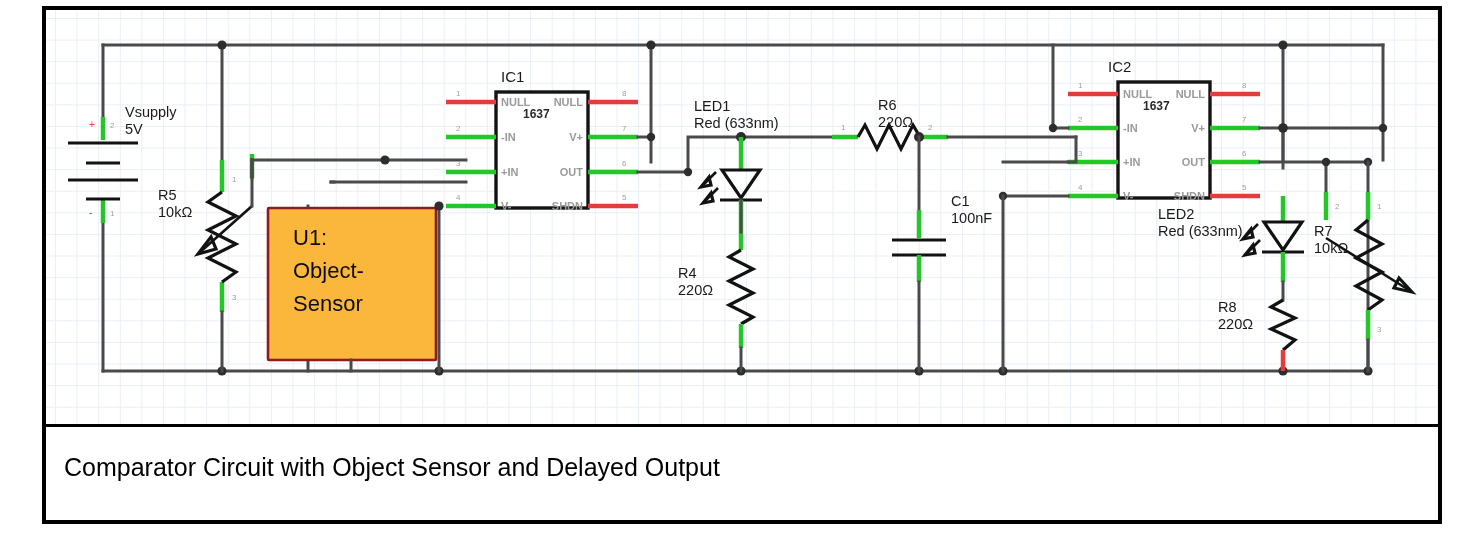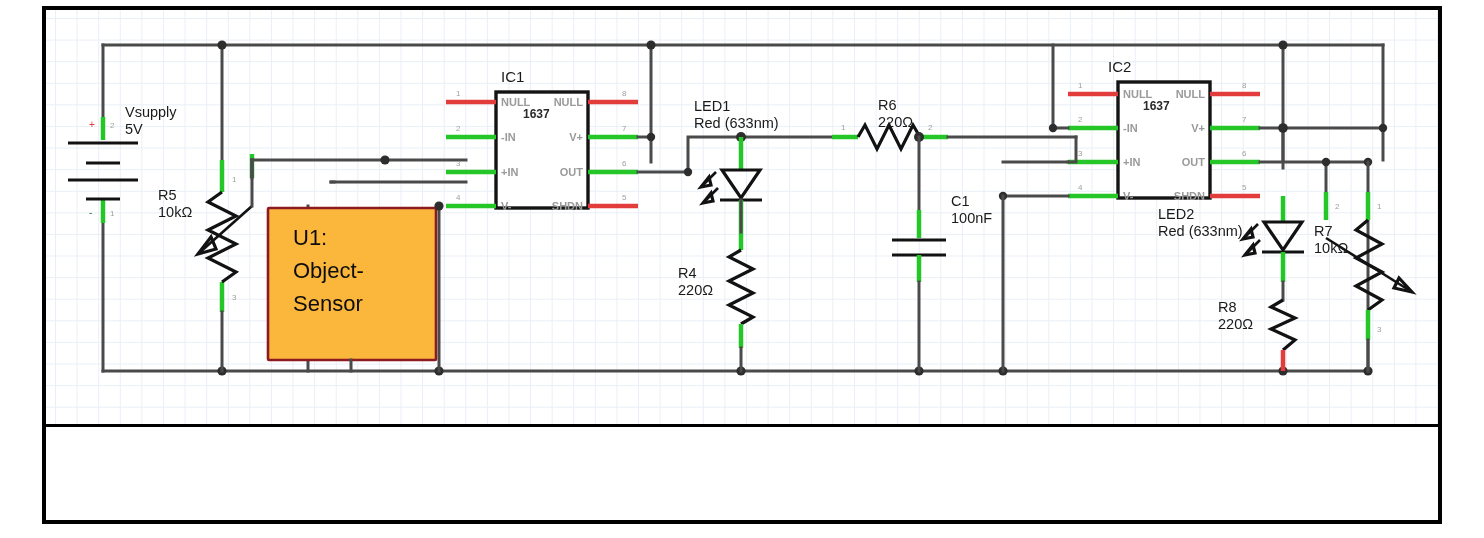--- a/index.html
+++ b/index.html
@@ -345,15 +345,18 @@
           <text class="pinnum" x="1331" y="199">1</text>
           <text class="pinnum" x="1289" y="199">2</text>
           <text class="pinnum" x="1331" y="322">3</text>
           <text class="comp-label" x="1268" y="226">R7</text>
           <text class="comp-label" x="1268" y="243">10kΩ</text>
         </g>
 
       </svg>
     </div>
 
+    <div id="caption-area">
+      <div id="caption-text">Comparator Circuit with Object Sensor and Delayed Output</div>
+    </div>
 
   </div>
 </div>
 
 </body></html>

